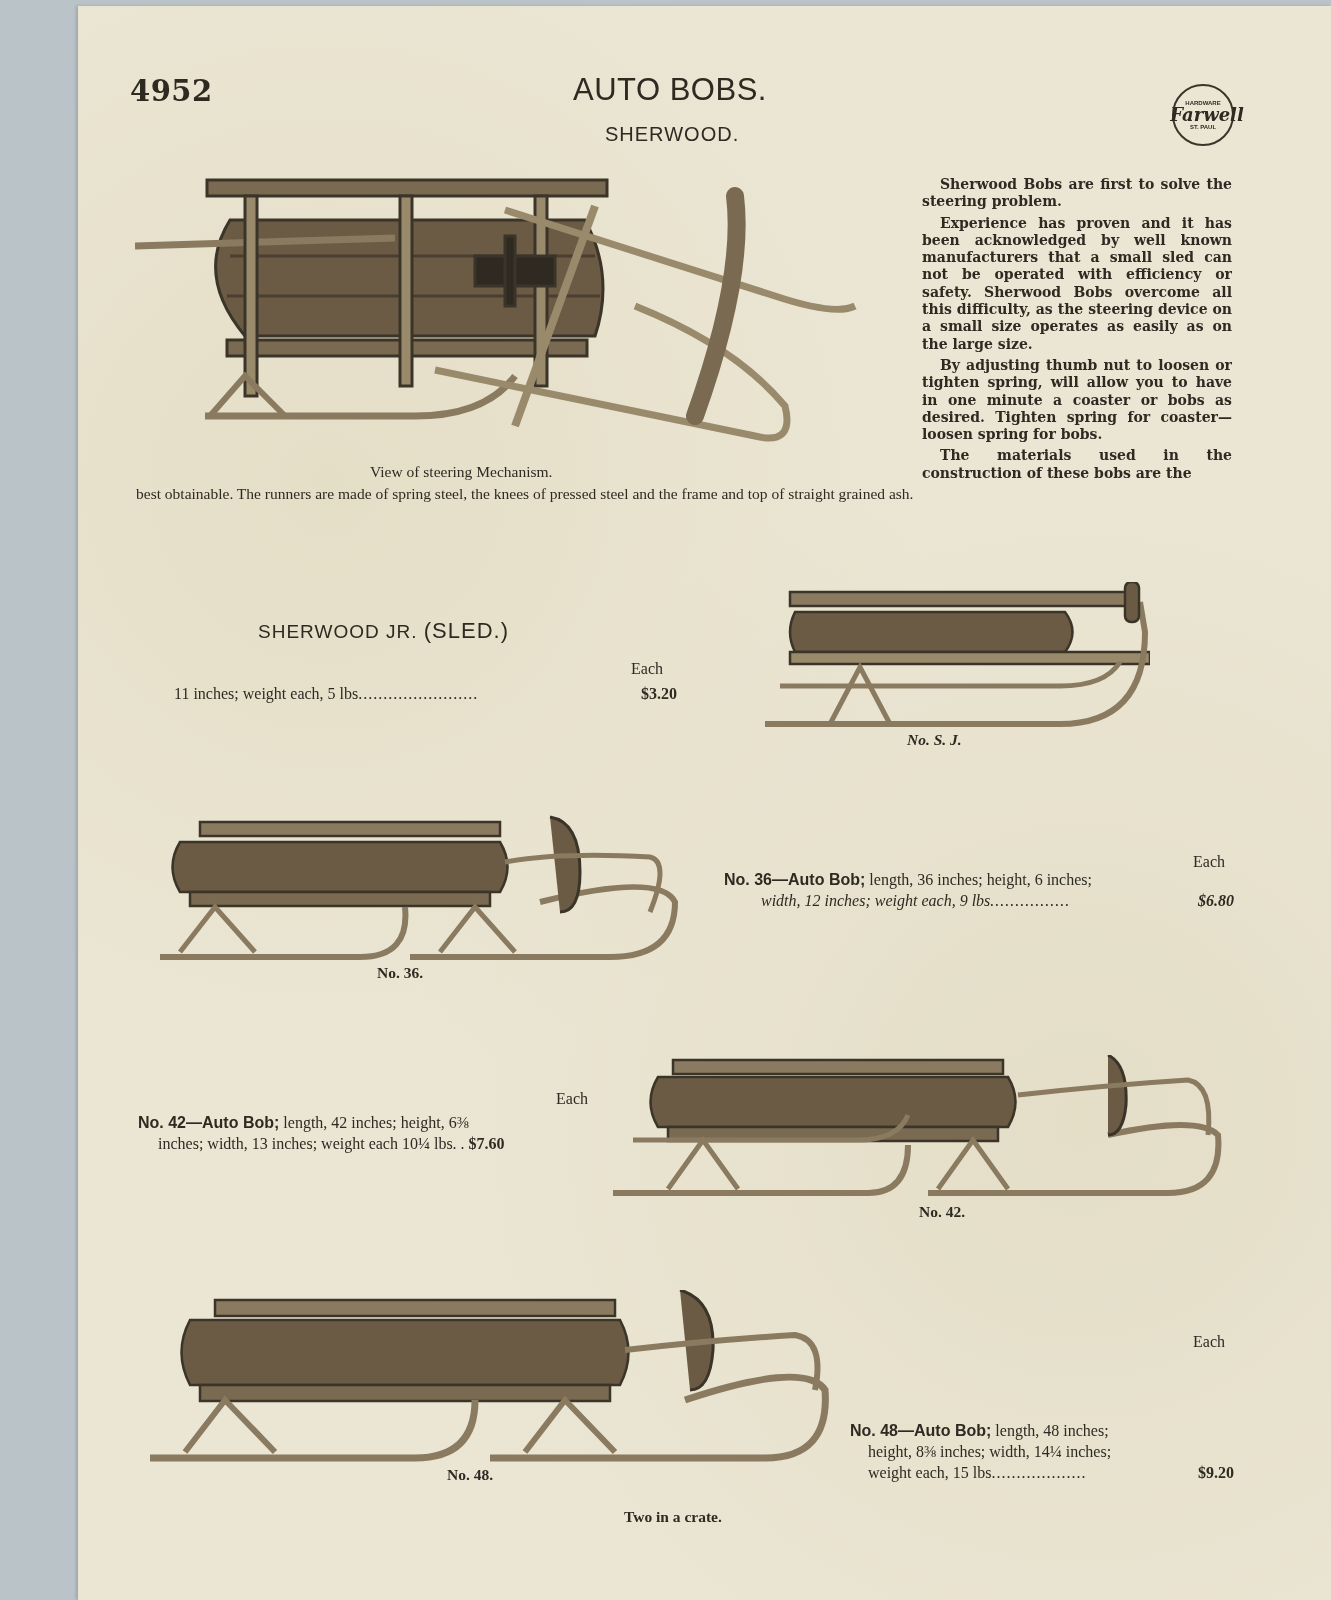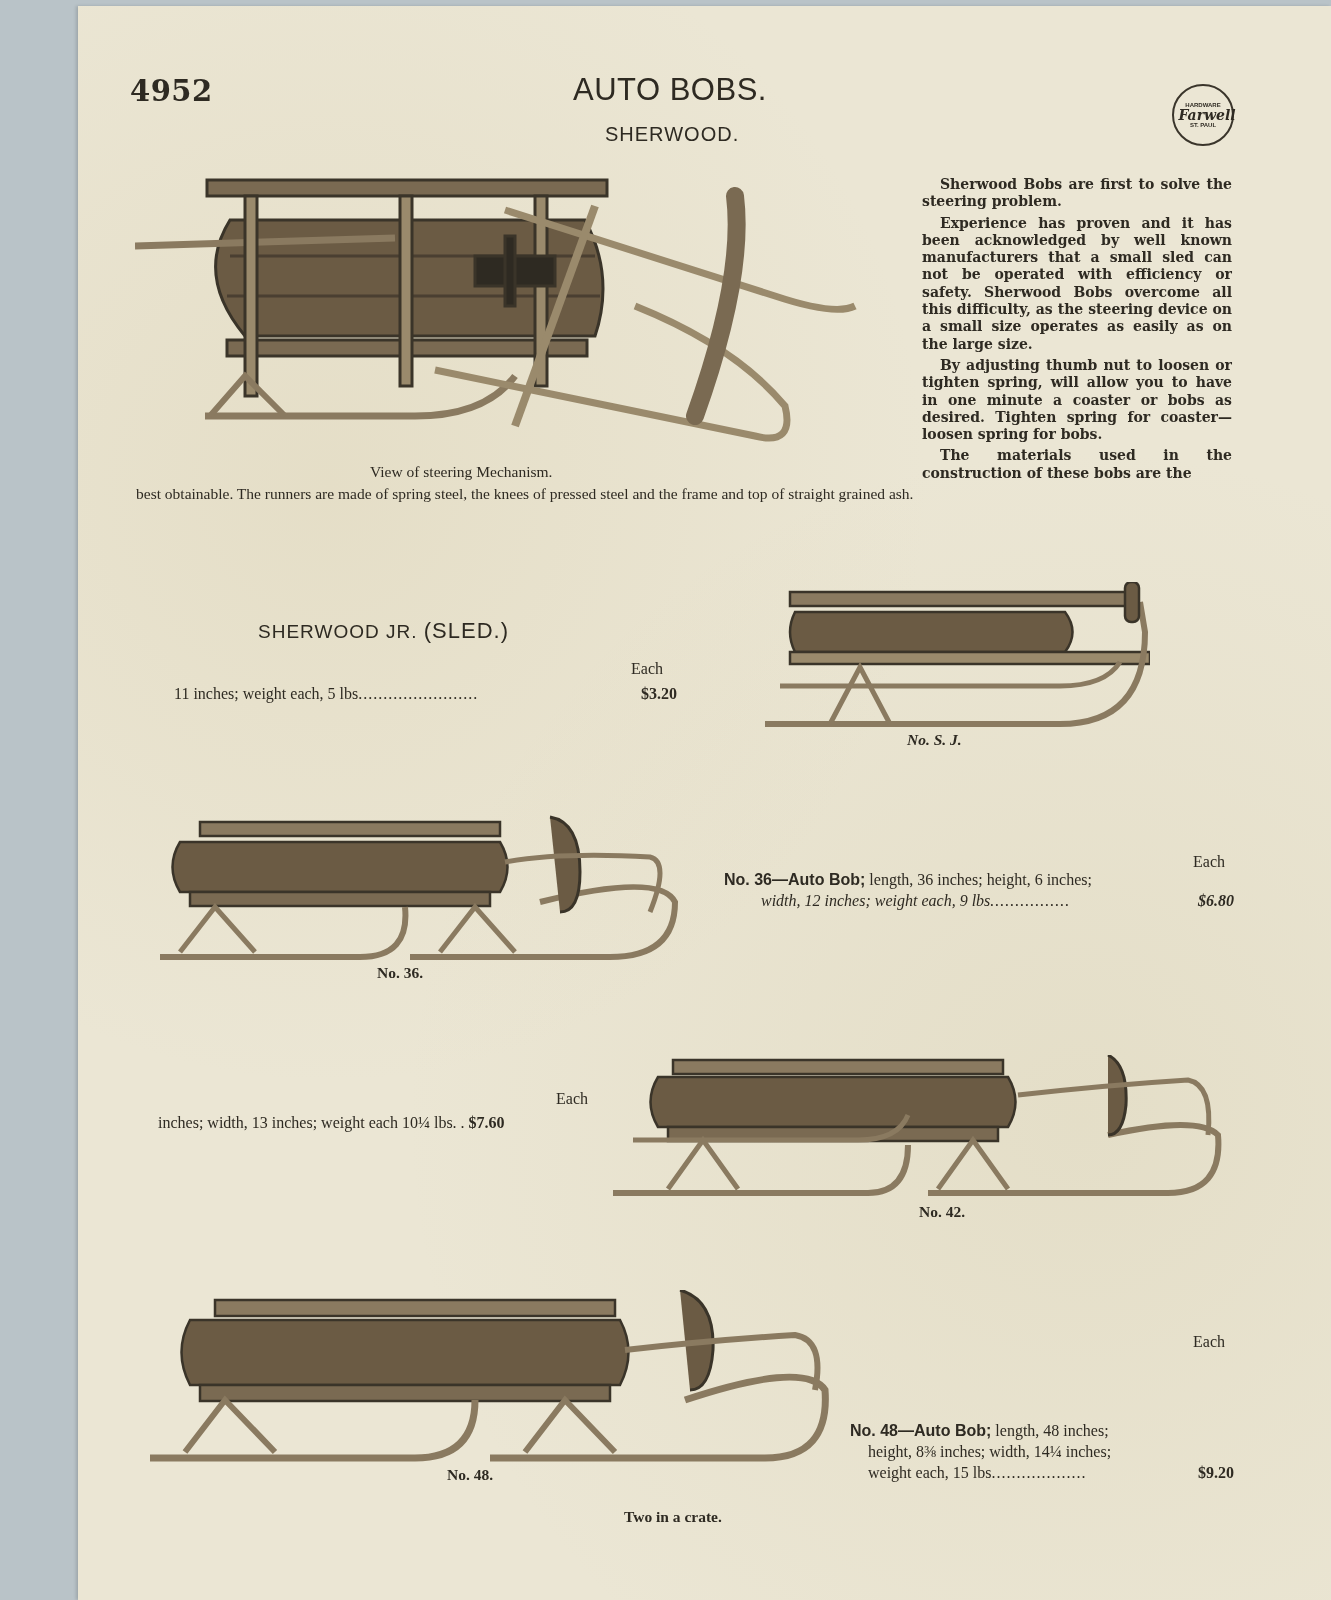--- a/index.html
+++ b/index.html
@@ -19,21 +19,21 @@
   }
   .abs { position:absolute; }
   .page-number { left:130px; top:74px; font-size:29px; font-weight:bold; font-family:"DejaVu Serif", serif; letter-spacing:0.5px; }
   .page-title { left:573px; top:72px; font-size:31px; font-family:"Liberation Sans", sans-serif; letter-spacing:0.5px; }
   .brand-title { left:605px; top:123px; font-size:20px; font-family:"Liberation Sans", sans-serif; letter-spacing:1px;text-align:right; }
   .logo {
     left:1172px; top:84px; width:58px; height:58px; border:2px solid #3a352b; border-radius:50%;
     display:flex; align-items:center; justify-content:center; flex-direction:column;
   }
   .logo .ring-top, .logo .ring-bot { font-size:6px; font-family:"Liberation Sans", sans-serif; font-weight:bold; }
-  .logo .script { font-size:14px; font-style:italic; font-family:"DejaVu Serif", serif; font-weight:bold; line-height:1;padding-left:8px; }
+  .logo .script { font-size:18px; font-style:italic; font-family:"DejaVu Serif", serif; font-weight:bold; line-height:1;padding-left:8px; }
   .intro {
     left:922px; top:176px; width:310px; font-size:14px; line-height:17.3px;
     font-family:"DejaVu Serif", serif; text-align:justify;
   }
   .intro p { margin:0 0 4px 0; text-indent:18px;font-weight:bold; }
   .caption { font-family:"Liberation Serif", serif; font-size:15.5px; }
   .fullwidth {
     left:136px; top:484px; width:1096px; font-family:"Liberation Serif", serif; font-size:15.5px; line-height:19px;
     text-align:justify;
   }
@@ -158,20 +158,21 @@
   <div><span class="code">No. 36—Auto Bob;</span><span> length, 36 inches; height, 6 inches;</span></div>
   <div style="padding-left:37px;display:flex;font-style:italic;">
     <span>width, 12 inches; weight each, 9 lbs</span>
     <span class="dots" style="flex:1;overflow:hidden;white-space:nowrap;">................</span>
     <span class="price">$6.80</span>
   </div>
 </div>
 
 <div class="abs each" style="left:556px;top:1090px;">Each</div>
 <div class="abs prod" style="left:138px;top:1112px;width:470px;">
+  <div><span class="code">No. 42—Auto Bob;</span><span> length, 42 inches; height, 6⅜</span></div>
   <div style="padding-left:20px;">
     <span>inches; width, 13 inches; weight each 10¼ lbs. .</span>
     <span class="price">$7.60</span>
   </div>
 </div>
 <div class="ill" style="left:608px;top:1055px;">
   <svg width="620" height="145" viewBox="0 0 620 145">
     <g stroke="#3a3429" stroke-width="2.5">
       <rect x="65" y="5" width="330" height="14" fill="#8a7a60"></rect>
       <path d="M50 22 L400 22 Q415 47 400 72 L50 72 Q35 47 50 22 Z" fill="#6b5b44"></path>

